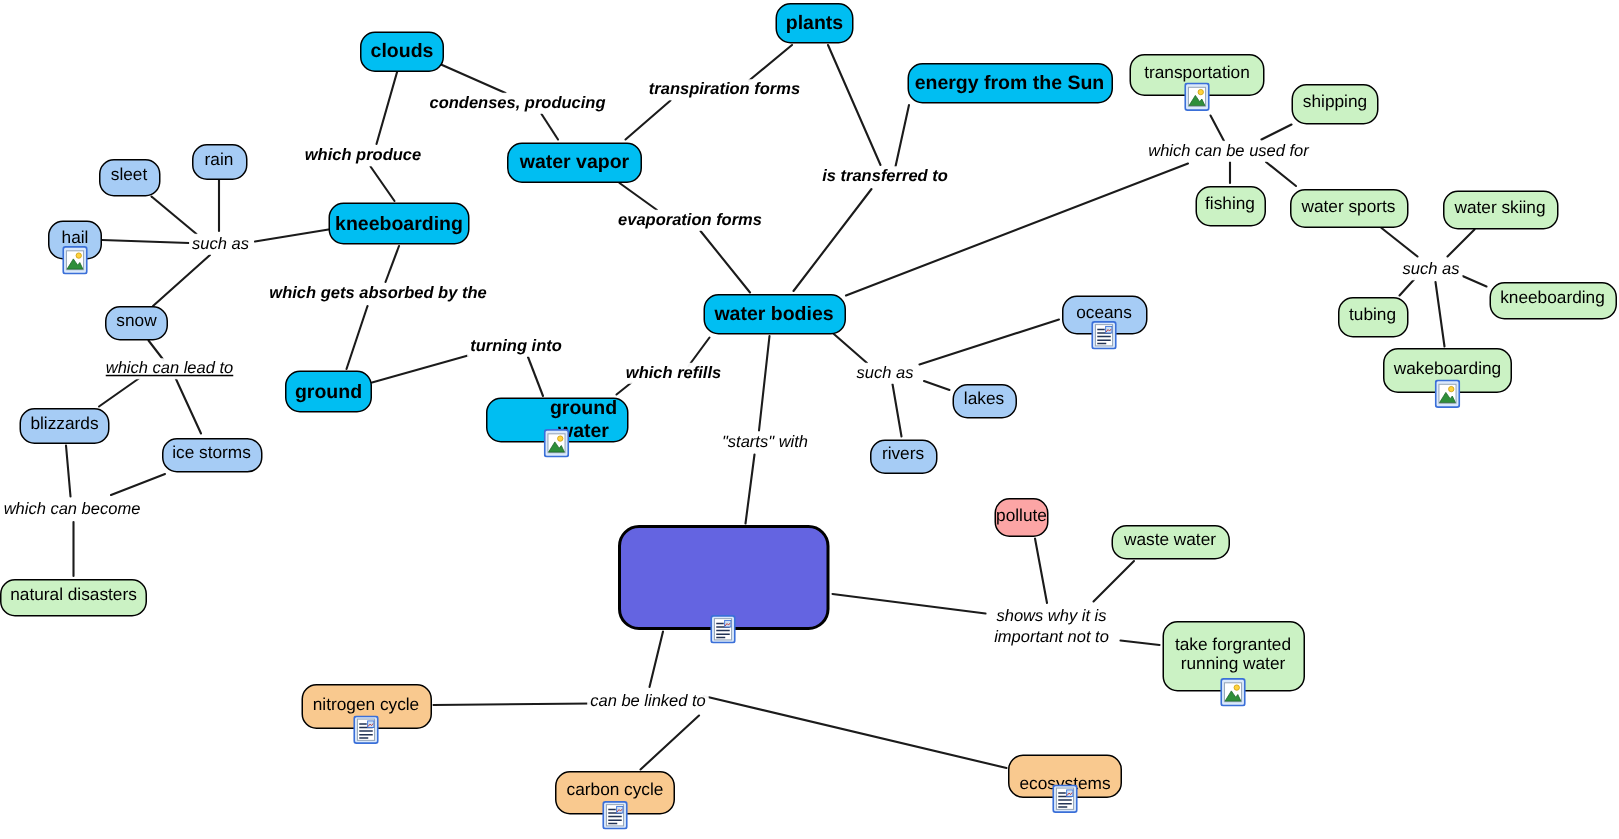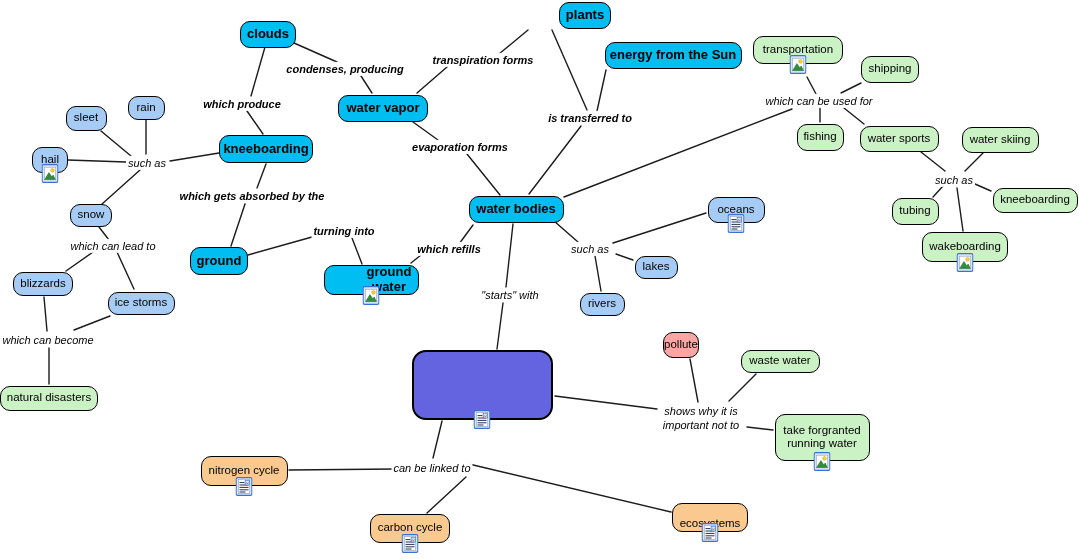--- a/index.html
+++ b/index.html
@@ -73,21 +73,21 @@
       <line x1="747" y1="427" x2="773" y2="430" stroke="#1b1b1b" stroke-width="1.4" stroke-linecap="round"></line>
       <line x1="442" y1="421" x2="433" y2="458" stroke="#1b1b1b" stroke-width="1.4" stroke-linecap="round"></line>
       <line x1="395" y1="469" x2="289" y2="470" stroke="#1b1b1b" stroke-width="1.4" stroke-linecap="round"></line>
       <line x1="466" y1="477" x2="427" y2="513" stroke="#1b1b1b" stroke-width="1.4" stroke-linecap="round"></line>
       <line x1="469" y1="464" x2="671" y2="512" stroke="#1b1b1b" stroke-width="1.4" stroke-linecap="round"></line>
     </svg>
   <div id="nodes-layer">
       <div class="node s-cyan" style="left: 240px; top: 20.5px; width: 56px; height: 27px; background: rgb(0, 190, 242); border-color: rgb(0, 0, 0);">
         <span class="lbl">clouds</span>
       </div>
-      <div class="node s-cyan" style="left: 517px; top: 1.5px; width: 52px; height: 27px; background: rgb(0, 190, 242); border-color: rgb(0, 0, 0); margin-left: 42px;">
+      <div class="node s-cyan" style="left: 517px; top: 1.5px; width: 52px; height: 27px; background: rgb(0, 190, 242); border-color: rgb(0, 0, 0);">
         <span class="lbl">plants</span>
       </div>
       <div class="node s-cyan" style="left: 604.5px; top: 41.5px; width: 137px; height: 27px; background: rgb(0, 190, 242); border-color: rgb(0, 0, 0);">
         <span class="lbl">energy from the Sun</span>
       </div>
       <div class="node s-cyan" style="left: 338px; top: 94.5px; width: 90px; height: 27px; background: rgb(0, 190, 242); border-color: rgb(0, 0, 0);">
         <span class="lbl">water vapor</span>
       </div>
       <div class="node s-cyan" style="left: 219px; top: 135px; width: 94px; height: 28px; background: rgb(0, 190, 242); border-color: rgb(0, 0, 0);">
         <span class="lbl">kneeboarding</span>
@@ -249,19 +249,19 @@
       <div class="link-label bold" style="left: 590px; top: 118px;">is transferred to</div>
       <div class="link-label bold" style="left: 460px; top: 147px;">evaporation forms</div>
       <div class="link-label" style="left: 147px; top: 163px;">such as</div>
       <div class="link-label bold" style="left: 252px; top: 196px;">which gets absorbed by the</div>
       <div class="link-label bold" style="left: 344px; top: 231px;">turning into</div>
       <div class="link-label bold" style="left: 449px; top: 249px;">which refills</div>
       <div class="link-label" style="left: 590px; top: 249px;">such as</div>
       <div class="link-label" style="left: 510px; top: 295px;">"starts" with</div>
       <div class="link-label" style="left: 819px; top: 101px;">which can be used for</div>
       <div class="link-label" style="left: 954px; top: 180px;">such as</div>
-      <div class="link-label" style="left: 113px; top: 246px;">which can lead to</div>
+      <div class="link-label" style="left: 113px; top: 246px; text-decoration: underline;">which can lead to</div>
       <div class="link-label" style="left: 48px; top: 340px;">which can become</div>
       <div class="link-label" style="left: 701px; top: 418px;">shows why it is
 important not to</div>
       <div class="link-label" style="left: 432px; top: 468px;">can be linked to</div>
     </div>
 </div>
 
 </body></html>

